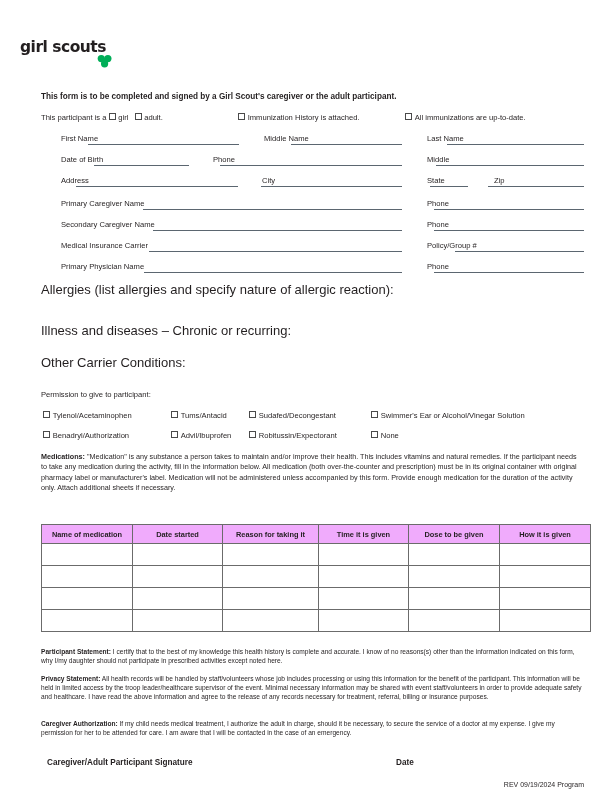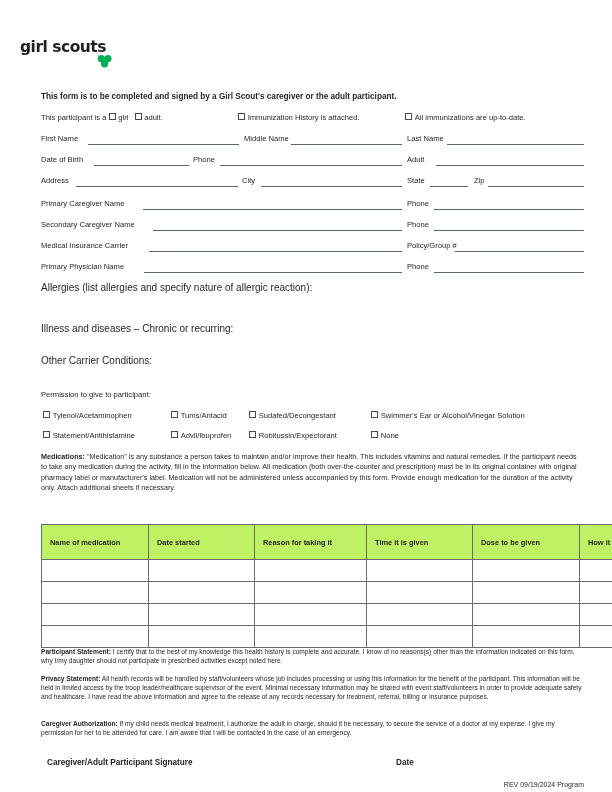--- a/index.html
+++ b/index.html
@@ -119,33 +119,34 @@
     width: 543px;
     height: 14px;
     font-size: 7.6px;
     color: #231f20;
   }
   .fl {
     position: absolute;
     top: 0;
     white-space: nowrap;
     line-height: 10px;
+    margin-left: 20px;
   }
   .rule {
     position: absolute;
     top: 10px;
     height: 0;
     border-bottom: 0.8px solid #5b6670;
   }
 
   
   .prompt {
     position: absolute;
     left: 0;
-    font-size: 10px;
+    font-size: 13px;
     color: #231f20;
     white-space: nowrap;
   }
 
   
   .perm-title {
     position: absolute;
     left: 0;
     top: 374px;
     font-size: 7.6px;
@@ -178,28 +179,28 @@
   
   .med-table {
     position: absolute;
     left: 0;
     top: 508px;
     width: 543px;
     border-collapse: collapse;
     table-layout: fixed;
   }
   .med-table th {
-    background: #bef264;
+    background: #f0abfc;
     border: 0.8px solid #6b6b6b;
     font-size: 7.4px;
     font-weight: bold;
     height: 18px;
     color: #231f20;
-    text-align: left;
-    padding: 8px;
+    text-align: center;
+    padding: 0;
   }
   .med-table td {
     border: 0.8px solid #6b6b6b;
     height: 21px;
     padding: 0;
     background: #ffffff;
   }
 
   
   .stmt {
@@ -282,21 +283,21 @@
       <span class="rule" style="left:250px; width:111px"></span>
       <span class="fl" style="left:366px">Last Name</span>
       <span class="rule" style="left:406px; width:137px"></span>
     </div>
 
     <div class="field-row" style="top:139px">
       <span class="fl" style="left:0">Date of Birth</span>
       <span class="rule" style="left:53px; width:95px"></span>
       <span class="fl" style="left:152px">Phone</span>
       <span class="rule" style="left:179px; width:182px"></span>
-      <span class="fl" style="left:366px">Adult</span>
+      <span class="fl" style="left:366px">Middle</span>
       <span class="rule" style="left:395px; width:148px"></span>
     </div>
 
     <div class="field-row" style="top:160px">
       <span class="fl" style="left:0">Address</span>
       <span class="rule" style="left:35px; width:162px"></span>
       <span class="fl" style="left:201px">City</span>
       <span class="rule" style="left:220px; width:141px"></span>
       <span class="fl" style="left:366px">State</span>
       <span class="rule" style="left:389px; width:38px"></span>
@@ -339,21 +340,21 @@
     <div class="perm-title">Permission to give to participant:</div>
 
     <div class="perm-row" style="top:395px">
       <span class="pc pc1"><span class="cbox"></span><span>Tylenol/Acetaminophen</span></span>
       <span class="pc pc2"><span class="cbox"></span><span>Tums/Antacid</span></span>
       <span class="pc pc3"><span class="cbox"></span><span>Sudafed/Decongestant</span></span>
       <span class="pc pc4"><span class="cbox"></span><span>Swimmer's Ear or Alcohol/Vinegar Solution</span></span>
     </div>
 
     <div class="perm-row" style="top:415px">
-      <span class="pc pc1"><span class="cbox"></span><span>Statement/Antihistamine</span></span>
+      <span class="pc pc1"><span class="cbox"></span><span>Benadryl/Authorization</span></span>
       <span class="pc pc2"><span class="cbox"></span><span>Advil/Ibuprofen</span></span>
       <span class="pc pc3"><span class="cbox"></span><span>Robitussin/Expectorant</span></span>
       <span class="pc pc4"><span class="cbox"></span><span>None</span></span>
     </div>
 
     <div class="med-para"><b>Medications:</b><span> "Medication" is any substance a person takes to maintain and/or improve their health. This includes vitamins and natural remedies. If the participant needs to take any medication during the activity, fill in the information below. All medication (both over-the-counter and prescription) must be in its original container with original pharmacy label or manufacturer's label. Medication will not be administered unless accompanied by this form. Provide enough medication for the duration of the activity only. Attach additional sheets if necessary.</span></div>
 
     <table class="med-table">
       <thead>
         <tr>

